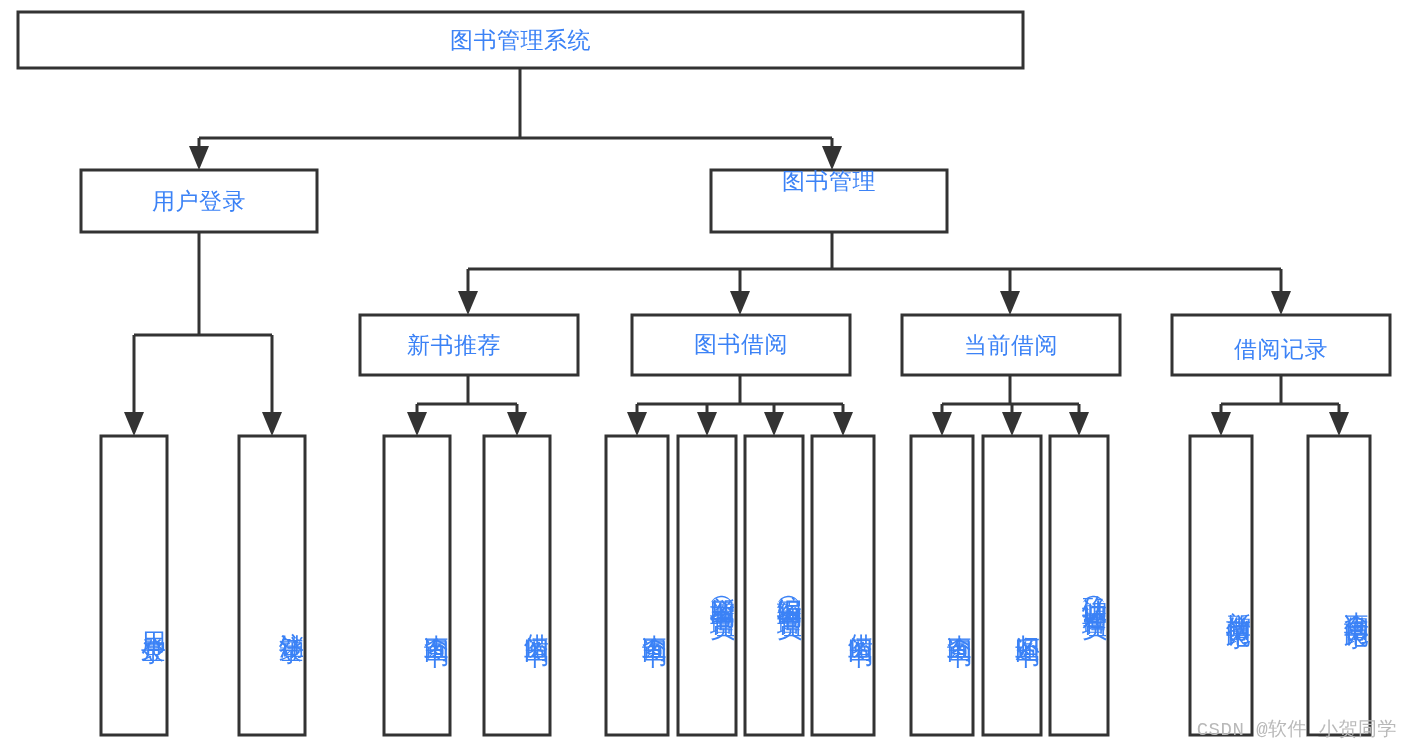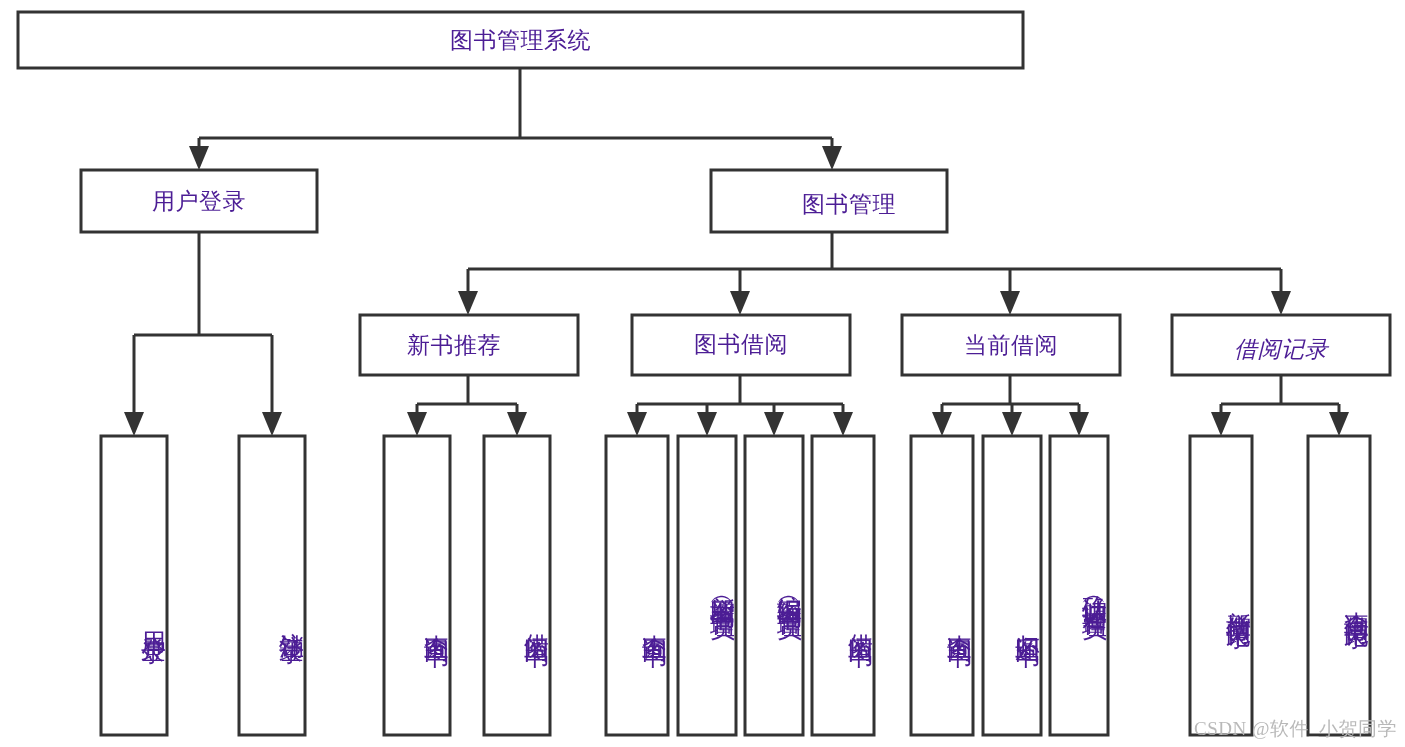--- a/index.html
+++ b/index.html
@@ -39,21 +39,21 @@
   }
   .arrow-head {
     fill: #333333;
     stroke: none;
   }
   .node-label {
     position: absolute;
     display: flex;
     align-items: center;
     justify-content: center;
-    color: #4c1d95;
+    color: #3b82f6;
     font-family: "Liberation Sans", "DejaVu Sans", sans-serif;
     font-size: 23px;
     line-height: 1.06;
     letter-spacing: 0.5px;
     white-space: nowrap;
     pointer-events: none;
   }
   .node-label.vertical {
     writing-mode: vertical-rl;
     text-orientation: upright;
@@ -62,21 +62,21 @@
     align-items: flex-start;
     padding-top: 4px;
     box-sizing: border-box;
   }
   .watermark {
     position: absolute;
     right: 8px;
     bottom: 5px;
     color: #b9b9b9;
     font-size: 19px;
-    font-family: Liberation Serif, serif;
+    font-family: Liberation Mono, monospace;
     white-space: nowrap;
     letter-spacing: 0.5px;
   }
 </style>
 </head>
 <body>
 
 <div id="diagram-root">
 
   <svg class="flow" viewBox="0 0 1405 747">
@@ -181,26 +181,26 @@
       <path class="conn" d="M 1221 404 L 1221 414"></path>
       <path class="conn" d="M 1339 404 L 1339 414"></path>
       <polygon class="arrow-head" points="1211,412 1231,412 1221,436"></polygon>
       <polygon class="arrow-head" points="1329,412 1349,412 1339,436"></polygon>
     </g>
   </svg>
 
   <div class="node-label" style="left:18px; top:12px; width:1005px; height:56px;">图书管理系统</div>
 
   <div class="node-label" style="left:81px; top:170px; width:236px; height:62px;">用户登录</div>
-  <div class="node-label" style="left:711px; top:176px; width:236px; height:56px;padding-left:20px;">图书管理</div>
+  <div class="node-label" style="left:711px; top:153px; width:236px; height:56px;">图书管理</div>
 
   <div class="node-label" style="left:360px; top:315px; width:188px; height:60px;border-radius:29px;">新书推荐</div>
   <div class="node-label" style="left:632px; top:315px; width:218px; height:60px;font-family:Liberation Serif, serif;">图书借阅</div>
   <div class="node-label" style="left:902px; top:315px; width:218px; height:60px;border-radius:26px;">当前借阅</div>
-  <div class="node-label" style="left:1172px; top:315px; width:218px; height:68px;font-style:italic;">借阅记录</div>
+  <div class="node-label" style="left:1172px; top:315px; width:218px; height:68px;">借阅记录</div>
 
   <div class="node-label vertical" style="left:101px; top:496px; width:66px; height:239px;">用户登录</div>
   <div class="node-label vertical" style="left:239px; top:496px; width:66px; height:239px;">注销登录</div>
 
   <div class="node-label vertical" style="left:384px; top:500px; width:66px; height:235px;">查询图书</div>
   <div class="node-label vertical" style="left:484px; top:500px; width:66px; height:235px;">借阅图书</div>
 
   <div class="node-label vertical" style="left:606px; top:500px; width:62px; height:235px;">查询图书</div>
   <div class="node-label vertical" style="left:678px; top:440px; width:58px; height:295px;">新增图书（管理员）</div>
   <div class="node-label vertical" style="left:745px; top:440px; width:58px; height:295px;">编辑图书（管理员）</div>

